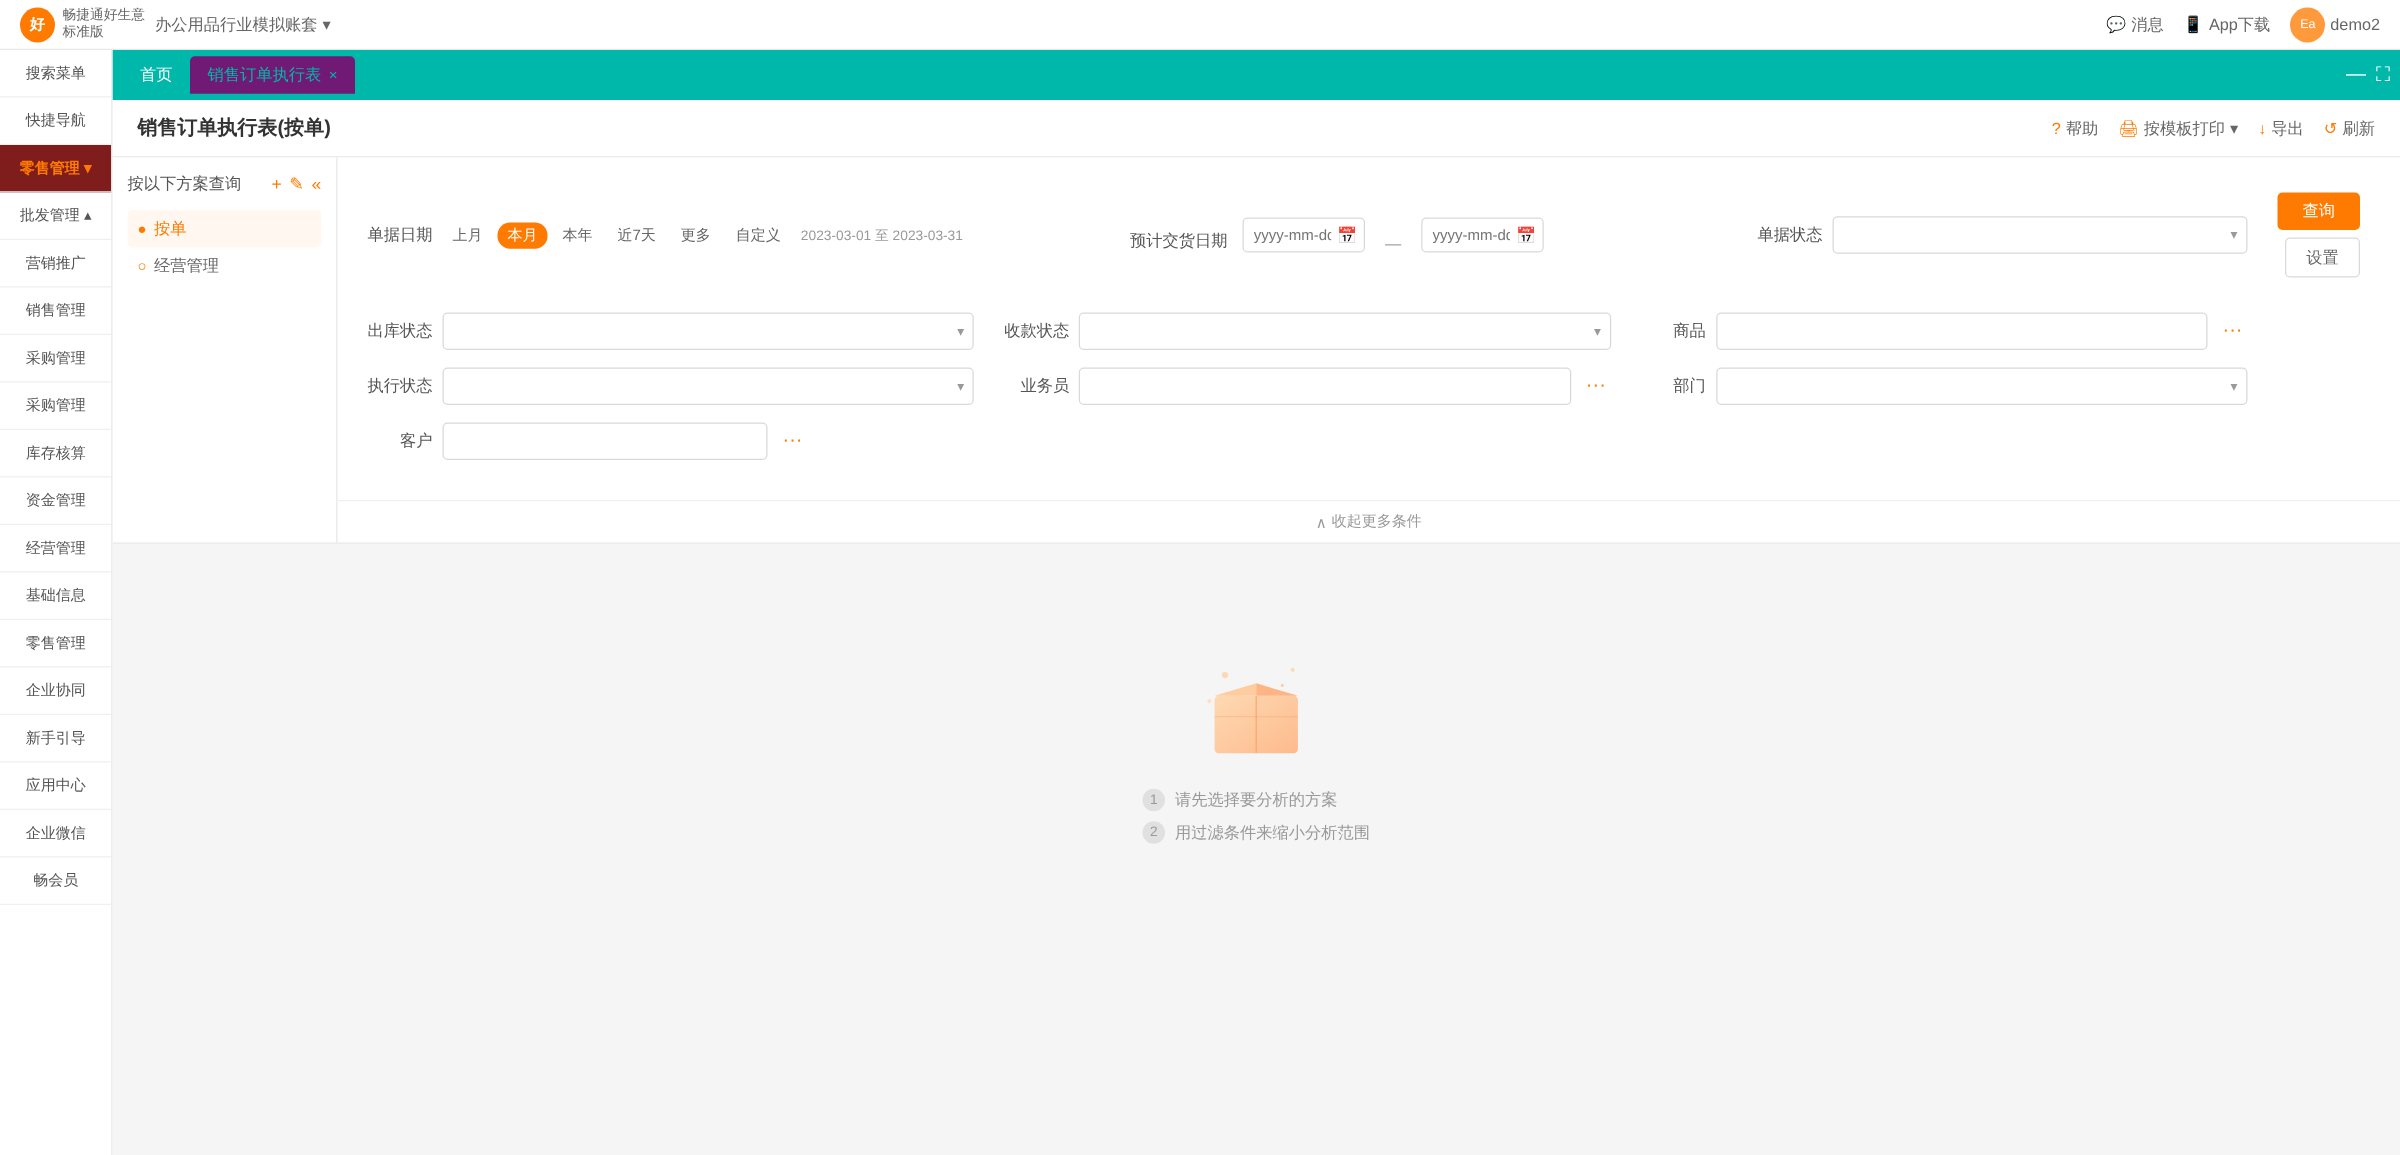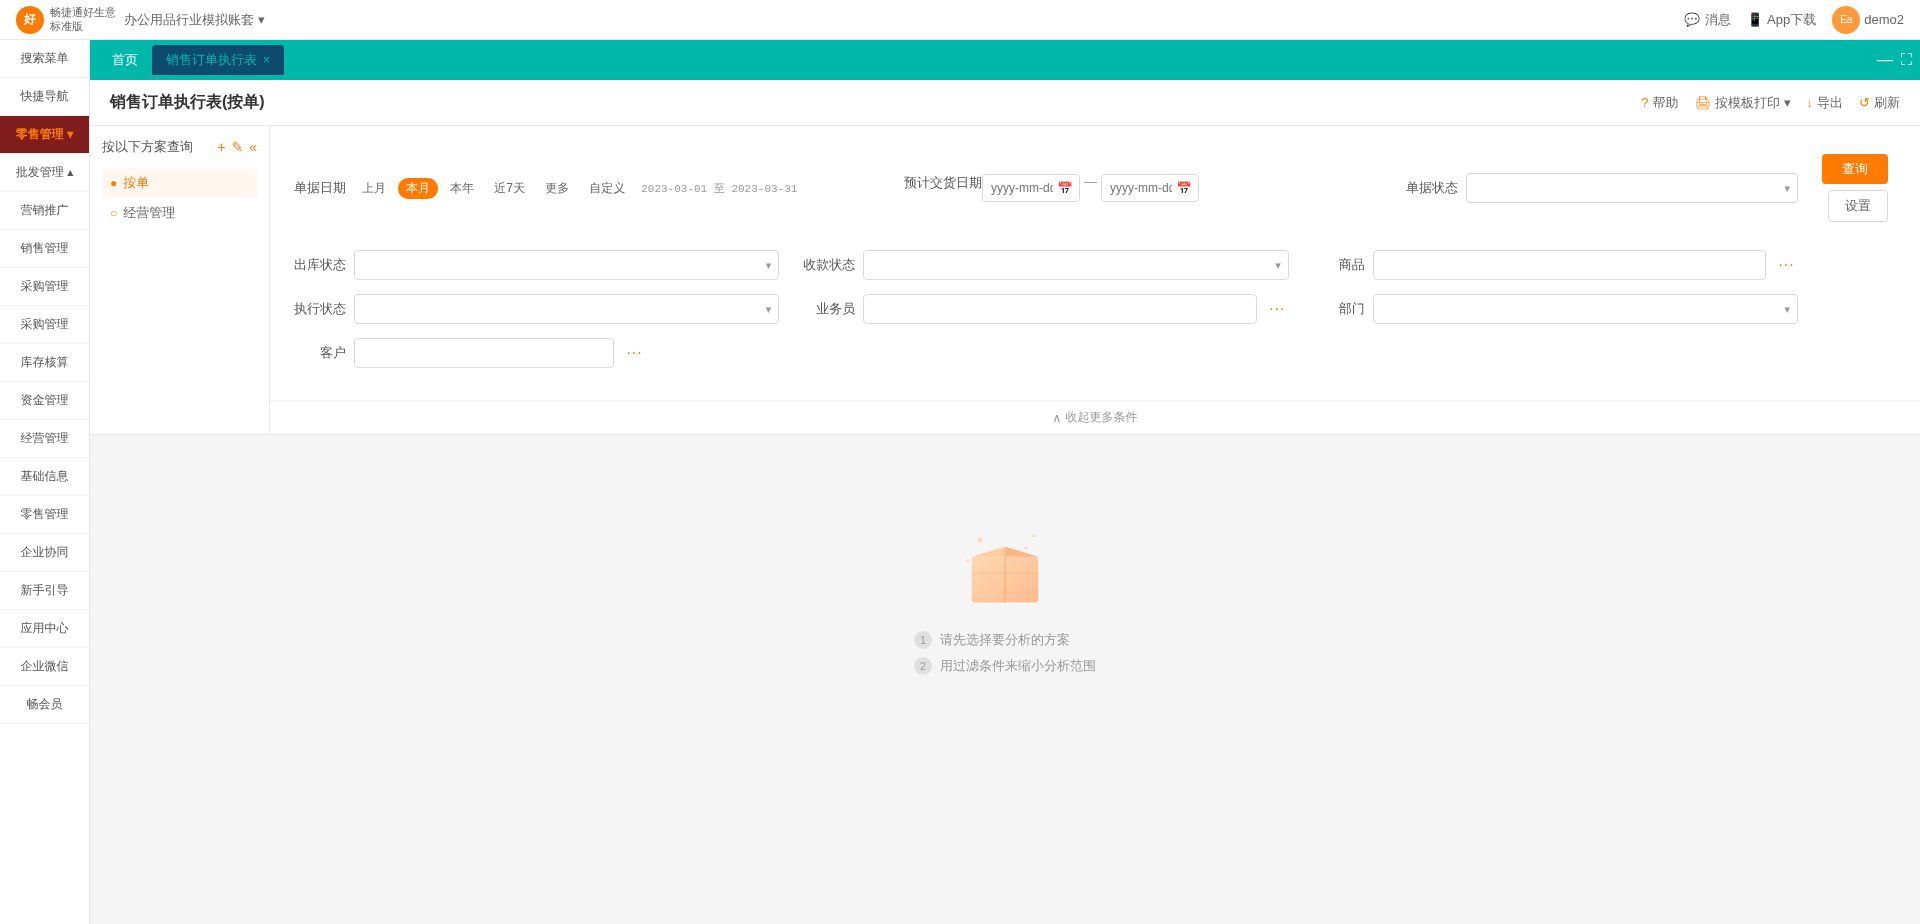--- a/index.html
+++ b/index.html
@@ -24,21 +24,21 @@
     .sidebar-item { padding: 10px 4px; text-align: center; cursor: pointer; color: #555; font-size: 12px; border-bottom: 1px solid #f0f0f0; }
     .sidebar-item.section-header { color: #ff7a00; font-weight: bold; background: #7f1d1d; }
 
     
     .content-area { flex: 1; display: flex; flex-direction: column; overflow: hidden; }
 
     
     .tab-bar { height: 40px; background: #00b8a9; display: flex; align-items: center; padding: 12px 8px; justify-content: space-between; }
     .tab { padding: 6px 14px; color: rgba(255,255,255,0.85); font-size: 13px; cursor: pointer; border-radius: 4px 4px 0 0; display: flex; align-items: center; gap: 6px; }
     .tab.home { color: white; }
-    .tab.active { background: #0c4a6e; color: #00b8a9; font-weight: 500; }
+    .tab.active { background: #701a75; color: #00b8a9; font-weight: 500; }
     .tab-close { color: #00b8a9; font-size: 12px; cursor: pointer; }
     .tab-bar-right { margin-left: auto; display: flex; gap: 8px; }
     .tab-bar-icon { color: white; font-size: 16px; cursor: pointer; }
 
     
     .page-content { flex: 1; overflow-y: auto; background: #f5f5f5; padding: 0; }
     .page-header { background: white; padding: 12px 20px; border-bottom: 1px solid #e8e8e8; display: flex; align-items: center; justify-content: space-between; }
     .page-title { font-size: 16px; font-weight: bold; color: #333; }
     .page-header-actions { display: flex; align-items: center; gap: 16px; color: #666; font-size: 13px; }
     .header-action { display: flex; align-items: center; gap: 4px; cursor: pointer; }
@@ -243,34 +243,34 @@
               <span style="color:#ff7a00; font-size:12px;">○</span>
               <span>经营管理</span>
             </div>
           </div>
 
           <div style="flex:1; display:flex; flex-direction:column;">
             <div class="filter-main">
 
               <div class="filter-row">
 
-                <div style="display:flex; align-items:center; gap:8px; flex:1.5;font-family:Liberation Mono, monospace;">
+                <div style="display:flex; align-items:center; gap:8px; flex:1.5;">
                   <span class="filter-label">单据日期</span>
                   <div class="filter-date-tabs">
                     <span class="date-tab">上月</span>
                     <span class="date-tab active">本月</span>
                     <span class="date-tab">本年</span>
                     <span class="date-tab">近7天</span>
                     <span class="date-tab">更多</span>
                     <span class="date-tab">自定义</span>
                   </div>
                   <span style="font-size:11px; color:#999; white-space:nowrap;">2023-03-01 至 2023-03-31</span>
                 </div>
 
-                <div style="display:flex; align-items:flex-start; gap:0; flex:1.2;">
+                <div style="display:flex; align-items:flex-end; gap:12px; flex:1.2;">
                   <span class="filter-label" style="min-width:80px;">预计交货日期</span>
                   <div class="date-input-wrap">
                     <input class="date-input" type="text" placeholder="yyyy-mm-dd" style="">
                     <span class="date-cal-icon">📅</span>
                   </div>
                   <span class="date-separator">—</span>
                   <div class="date-input-wrap">
                     <input class="date-input" type="text" placeholder="yyyy-mm-dd" style="">
                     <span class="date-cal-icon">📅</span>
                   </div>

